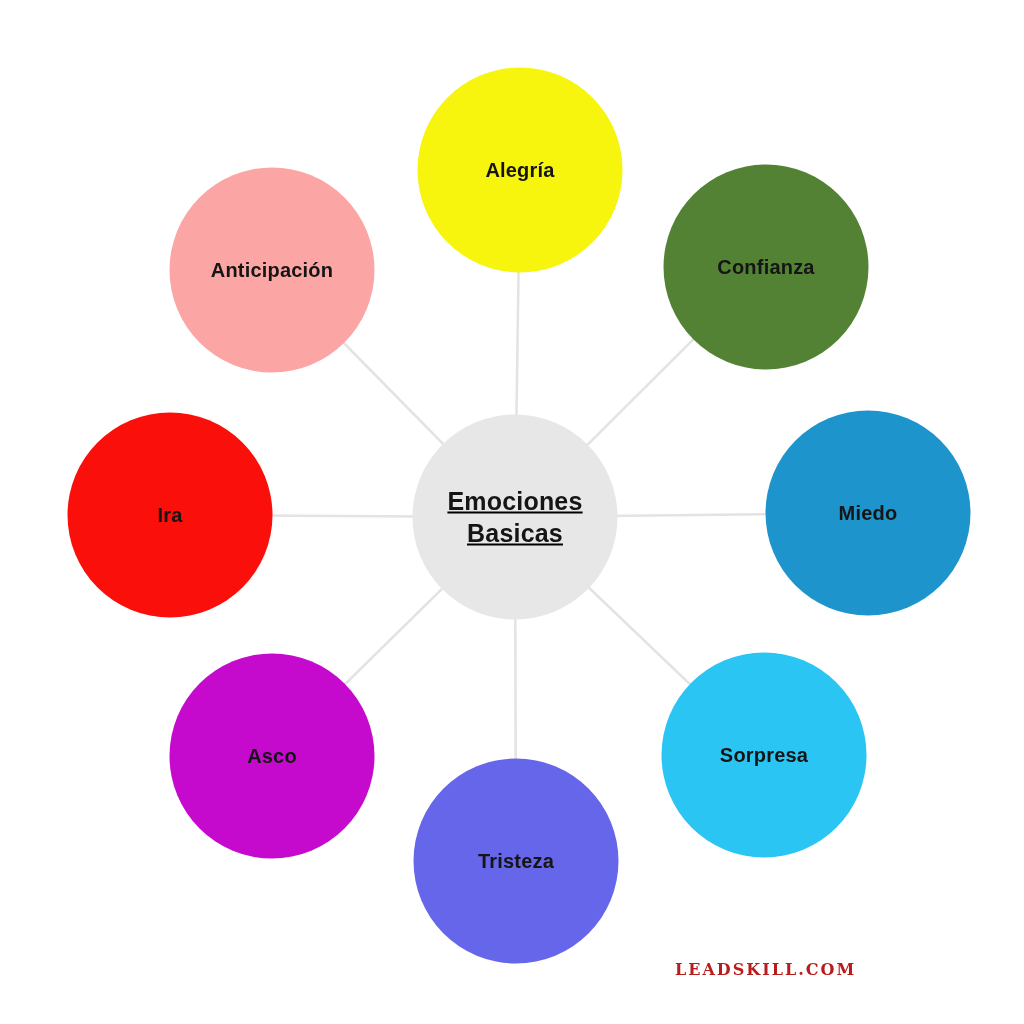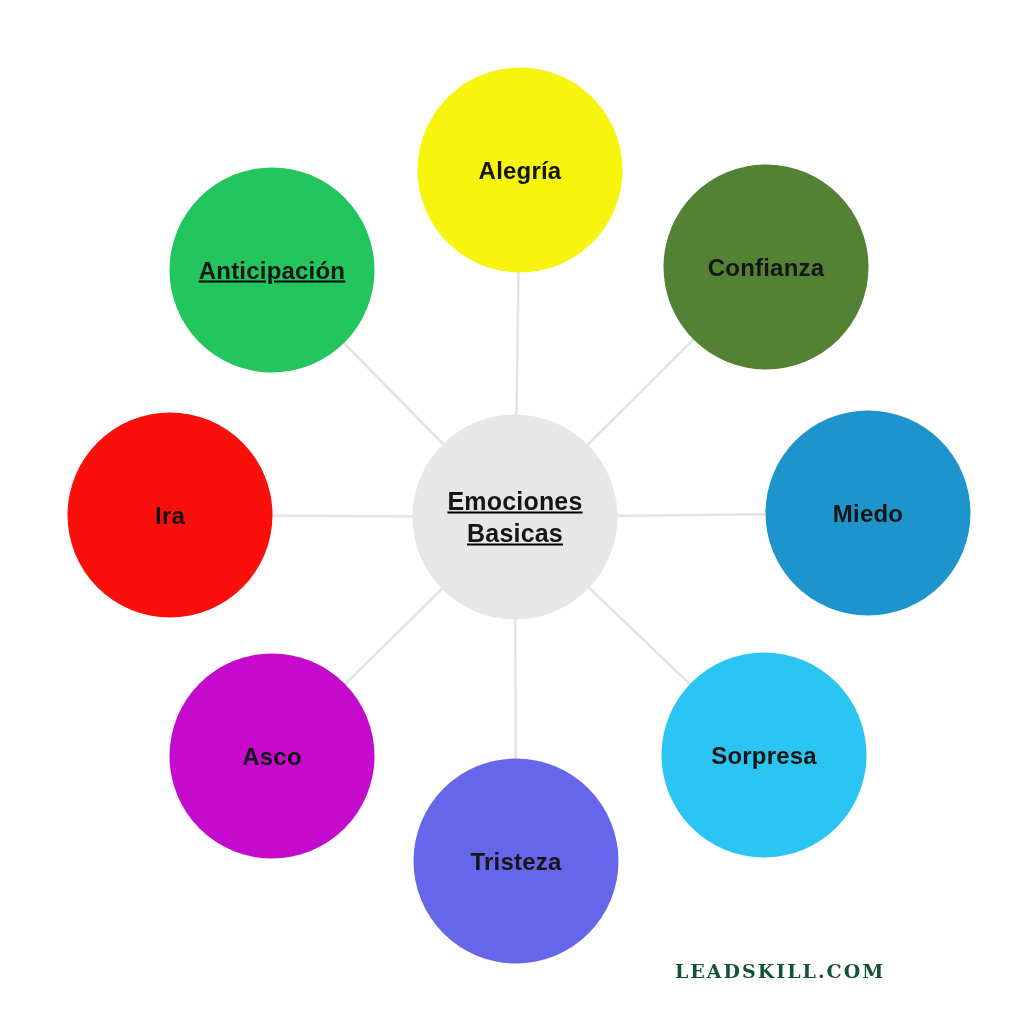--- a/index.html
+++ b/index.html
@@ -28,39 +28,39 @@
     height: 205px;
     border-radius: 50%;
     display: flex;
     align-items: center;
     justify-content: center;
     text-align: center;
     transform: translate(-50%, -50%);
   }
   .node .label {
     font-weight: 700;
-    font-size: 24px;
+    font-size: 20px;
     color: #151515;
     line-height: 1.25;
     letter-spacing: 0.2px;
   }
   .node.center .label {
     font-size: 25px;
     width: 150px;
   }
   .watermark {
     position: absolute;
     left: 675px;
     top: 960px;
     width: 200px;
     font-family: "DejaVu Serif", "Liberation Serif", serif;
     font-weight: 700;
-    font-size: 19px;
+    font-size: 16px;
     letter-spacing: 2px;
-    color: #14532d;
+    color: #b91c1c;
     white-space: nowrap;
   }
 </style>
 </head>
 <body>
 
 <div class="canvas">
 
   <svg id="connectors" viewBox="0 0 1024 1024" xmlns="http://www.w3.org/2000/svg">
       <line x1="515" y1="517" x2="520" y2="170" stroke="#E3E3E3" stroke-width="2.5"></line>
@@ -98,19 +98,19 @@
   </div>
 
   <div class="node" id="node-tristeza" style="left: 516px; top: 861px; background: rgb(102, 102, 235);">
     <span class="label">Tristeza</span>
   </div>
 
   <div class="node" id="node-ira" style="left: 170px; top: 515px; background: rgb(250, 15, 10);">
     <span class="label">Ira</span>
   </div>
 
-  <div class="node" id="node-anticipacion" style="left: 272px; top: 270px; background: #22c55e; text-decoration: underline;">
+  <div class="node" id="node-anticipacion" style="left: 272px; top: 270px; background: #fca5a5;">
     <span class="label">Anticipación</span>
   </div>
 
   <div class="watermark">LEADSKILL.COM</div>
 
 </div>
 
 </body></html>

